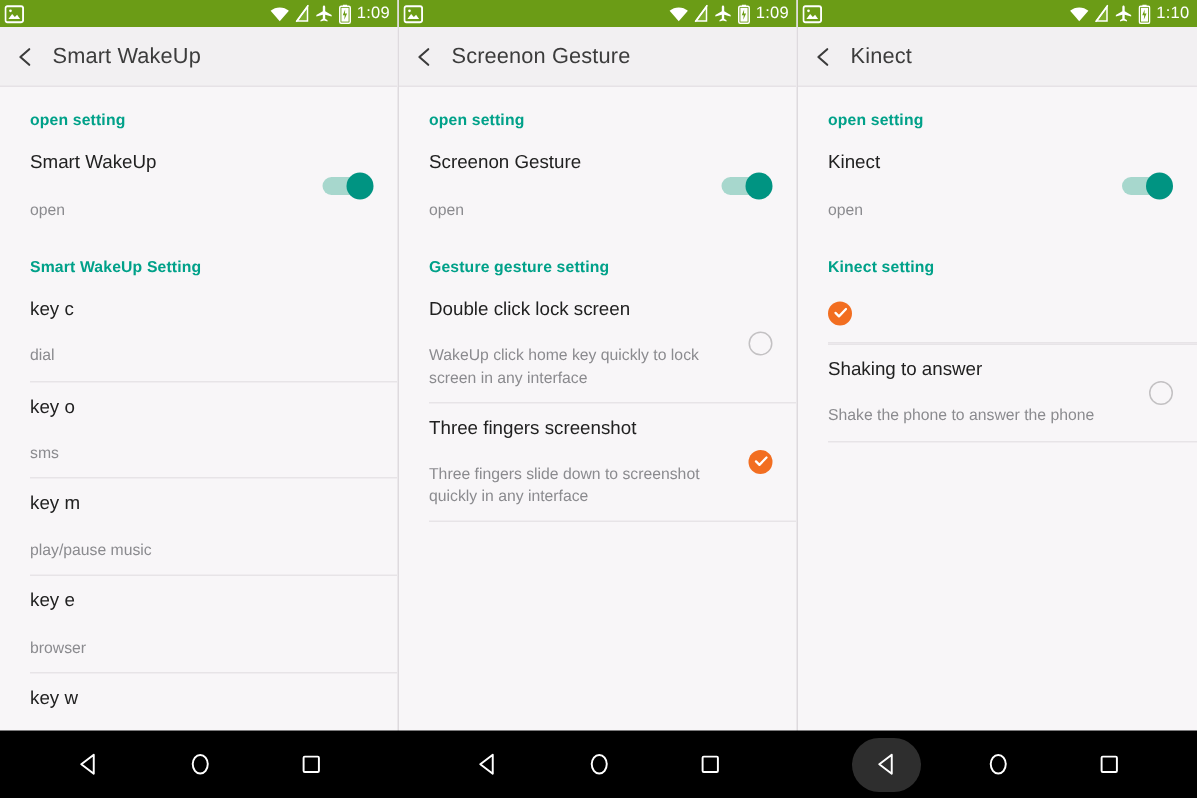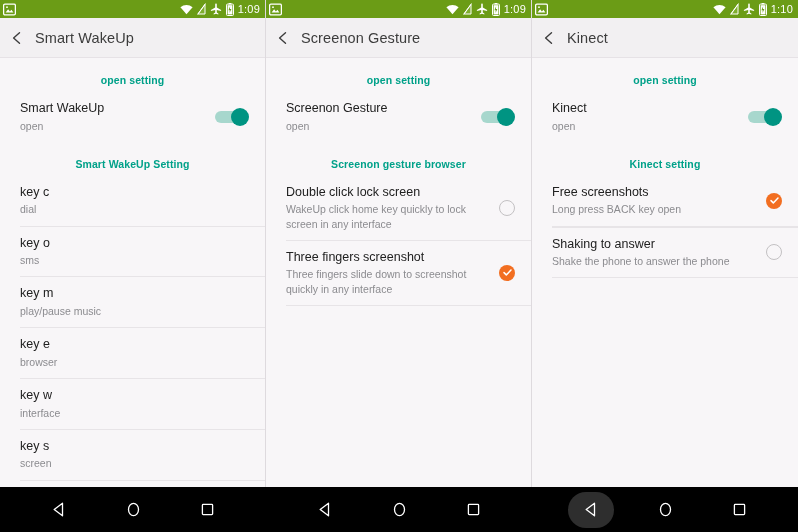--- a/index.html
+++ b/index.html
@@ -39,31 +39,31 @@
     padding-left:10px;box-sizing:border-box;
     border-bottom:1px solid #e6e2e6;
   }
   .back-chevron{width:14px;height:14px;flex:0 0 14px;}
   .title-text{font-size:14.5px;color:#3c3c3c;letter-spacing:.1px;}
 
   
   .content{flex:1;overflow:hidden;position:relative;}
   .section-header{
     font-size:10.5px;font-weight:bold;color:#00a189;
-    padding:16px 20px 6px 20px;letter-spacing:.1px;text-align:center;
+    padding:16px 20px 6px 20px;letter-spacing:.1px;
   }
   .row{
     display:flex;align-items:center;
     padding:9px 16px 9px 20px;
     min-height:38px;box-sizing:border-box;
     position:relative;
   }
   .row-text{flex:1;min-width:0;padding-right:8px;}
   .row-title{font-size:12.5px;color:#212121;line-height:1.25;}
-  .row-sub{font-size:10.5px;color:#8b8b8f;line-height:1.35;margin-top:2px;}
+  .row-sub{font-size:10.5px;color:#8b8b8f;line-height:1.35;margin-top:16px;}
   .divider{height:1px;background:#e7e4e7;margin-left:20px;margin-right:0;}
 
   
   .toggle{width:34px;height:20px;position:relative;flex:0 0 34px;}
   .toggle .track{
     position:absolute;left:0;top:4px;width:28px;height:12px;
     border-radius:6px;background:#a7d7cd;
   }
   .toggle .thumb{
     position:absolute;right:0;top:1px;width:18px;height:18px;border-radius:50%;
@@ -238,21 +238,21 @@
           <div class="row">
             <div class="row-text">
               <div class="row-title">Screenon Gesture</div>
               <div class="row-sub">open</div>
             </div>
             <div class="toggle">
                   <div class="track"></div>
                   <div class="thumb"></div>
                 </div>
           </div>
-          <div class="section-header">Screenon gesture browser</div>
+          <div class="section-header">Gesture gesture setting</div>
           <div class="row">
             <div class="row-text">
               <div class="row-title">Double click lock screen</div>
               <div class="row-sub">WakeUp click home key quickly to lock screen in any interface</div>
             </div>
             <div class="radio"></div>
           </div>
           <div class="divider"></div>
           <div class="row">
             <div class="row-text">
@@ -312,24 +312,20 @@
               <div class="row-title">Kinect</div>
               <div class="row-sub">open</div>
             </div>
             <div class="toggle">
                   <div class="track"></div>
                   <div class="thumb"></div>
                 </div>
           </div>
           <div class="section-header">Kinect setting</div>
           <div class="row">
-            <div class="row-text">
-              <div class="row-title">Free screenshots</div>
-              <div class="row-sub">Long press BACK key open</div>
-            </div>
             <div class="radio checked">
               <svg width="11" height="11" viewBox="0 0 11 11">
                 <polyline points="2,5.6 4.3,7.9 9,3" fill="none" stroke="#ffffff" stroke-width="1.5" stroke-linecap="round" stroke-linejoin="round"></polyline>
               </svg>
             </div>
           </div>
           <div class="divider"></div>
           <div class="divider"></div>
           <div class="row">
             <div class="row-text">

